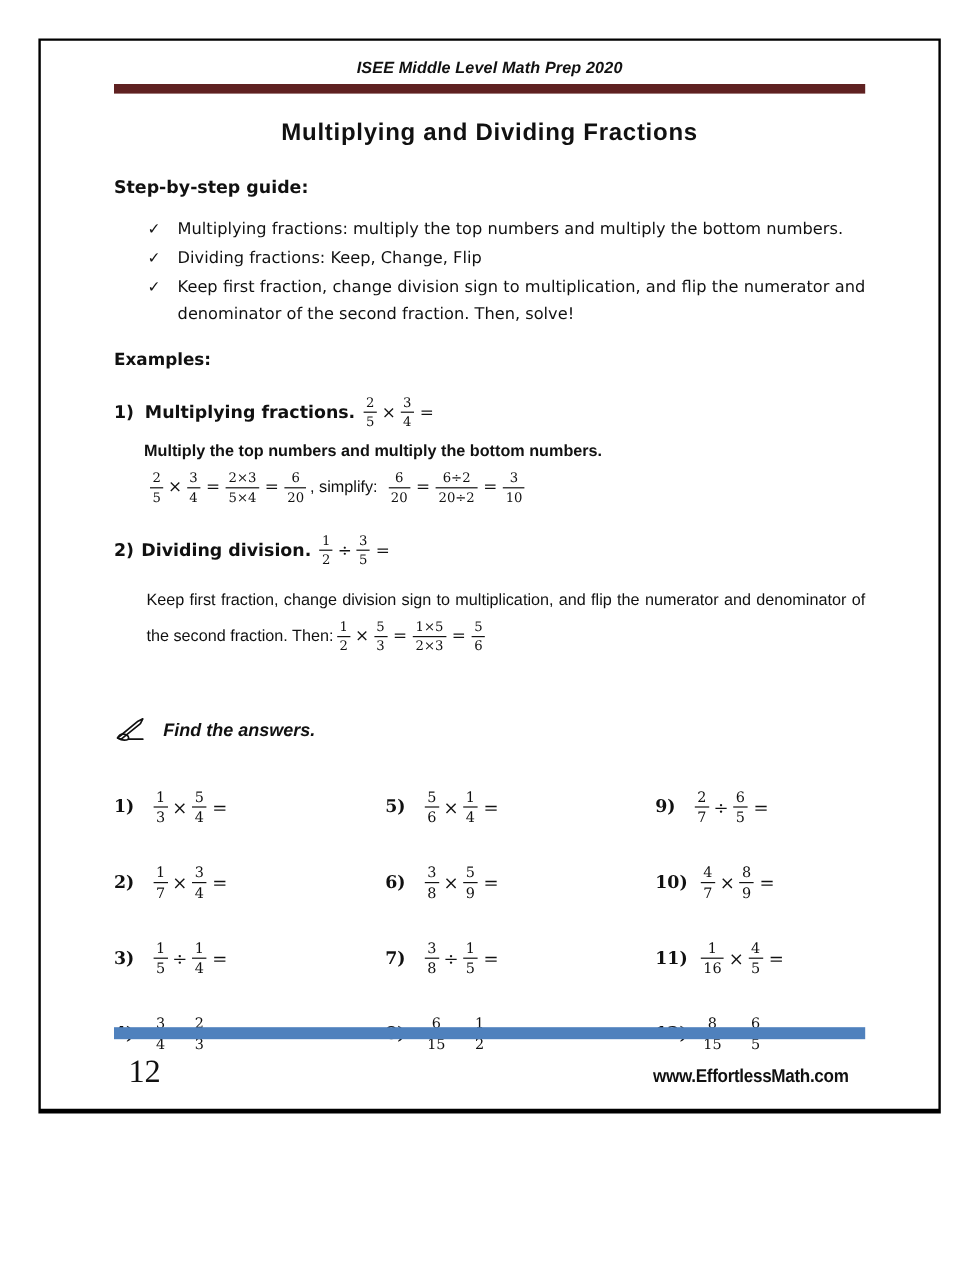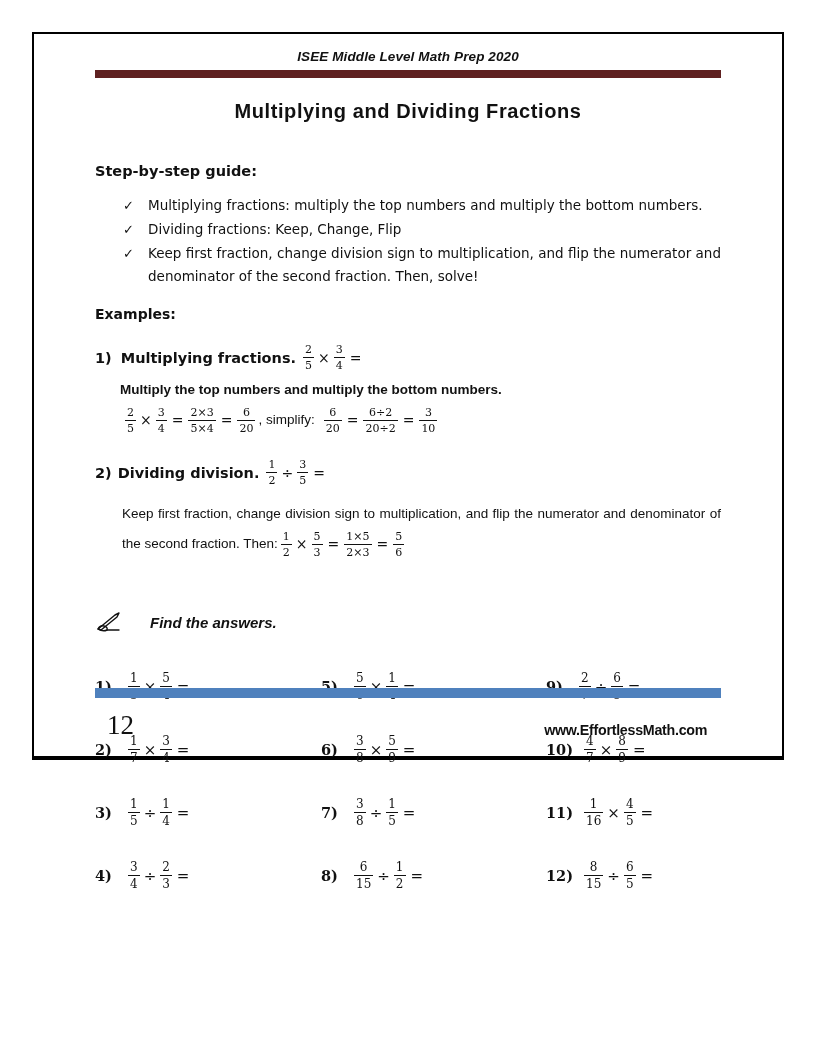--- a/index.html
+++ b/index.html
@@ -2,34 +2,34 @@
 <html><head>
 <meta charset="utf-8">
 <style>
   * { margin:0; padding:0; box-sizing:border-box; }
   html,body { background:#ffffff; }
   body {
     width:816px; height:1056px; position:relative;
     font-family:"Liberation Sans", sans-serif; color:#111;
   }
   .page {
-    position:absolute; left:32px; top:32px; width:752px; height:728px;
+    position:absolute; left:32px; top:32px; width:752px; height:896px;
     background:#fff; border:2px solid #000; border-bottom-width:4px;
     padding:14px 61px 0 61px;
   }
   
   .book-header { text-align:center; font-style:italic; font-weight:bold;
     font-size:13.5px; line-height:17px; letter-spacing:0.1px; }
   .rule-maroon { height:8px; margin-top:5px; }
   .page-title { margin-top:23px; text-align:center; font-weight:800;
     font-size:20px; line-height:21px; letter-spacing:0.6px; }
 
   
   .hand { font-family:"DejaVu Sans", sans-serif; }
-  .guide-heading { margin-top:41px; font-weight:bold; font-size:14.5px; }
+  .guide-heading { margin-top:27px; font-weight:bold; font-size:14.5px; }
   .bullets { margin-top:15px; list-style:none; padding-left:28px; }
   .bullets li { position:relative; padding-left:25px; font-size:13.5px;
     line-height:23px; text-align:justify; margin-bottom:1px; }
   .bullets li .check { position:absolute; left:0; top:0; font-size:13px; }
 
   
   .examples-heading { margin-top:18px; font-weight:bold; font-size:14px; }
   .ex-heading { margin-top:22px; display:flex; align-items:center; font-size:14.5px; font-weight:600; }
   .ex-heading .ex-label { margin-right:9px; }
   .ex-heading.tight .ex-label { margin-right:6px; }
@@ -41,21 +41,21 @@
   .eqs { font-size:14px; vertical-align:middle; font-family:"DejaVu Serif", serif; margin:0 2px; }
   .ex-expr { margin-left:4px; font-weight:normal; }
   .ex-desc { margin-top:9px; margin-left:25px; font-size:13.5px; line-height:19px;font-weight:bold; }
   .ex-sol { margin-top:4px; margin-left:27px; font-size:13.5px; min-height:34px;
     display:flex; align-items:center; flex-wrap:wrap; }
   .ex2-para { margin-top:13px; font-size:13.5px; line-height:30px; text-align:justify; }
   .nowrap { white-space:nowrap; }
 
   
   .find-answers { margin-top:52px; display:flex; align-items:center; }
-  .find-answers .fa-text { font-weight:bold; font-style:italic; font-size:15px; margin-left:28px; }
+  .find-answers .fa-text { font-weight:bold; font-style:italic; font-size:15px; margin-left:14px; }
 
   
   .problems { margin-top:22px; display:grid; grid-auto-flow:column;
     grid-template-rows:repeat(4, 63px); grid-template-columns:226px 225px auto; }
   .problem { display:flex; align-items:center; font-family:"DejaVu Serif", serif; }
   .problem .p-label { font-size:14.5px; font-weight:600; margin-right:8px; min-width:22px; }
   .problem .num, .problem .den { font-size:12px; }
   .problem .op { font-size:15px; }
   .problem .eqs { font-size:15px; }
 

